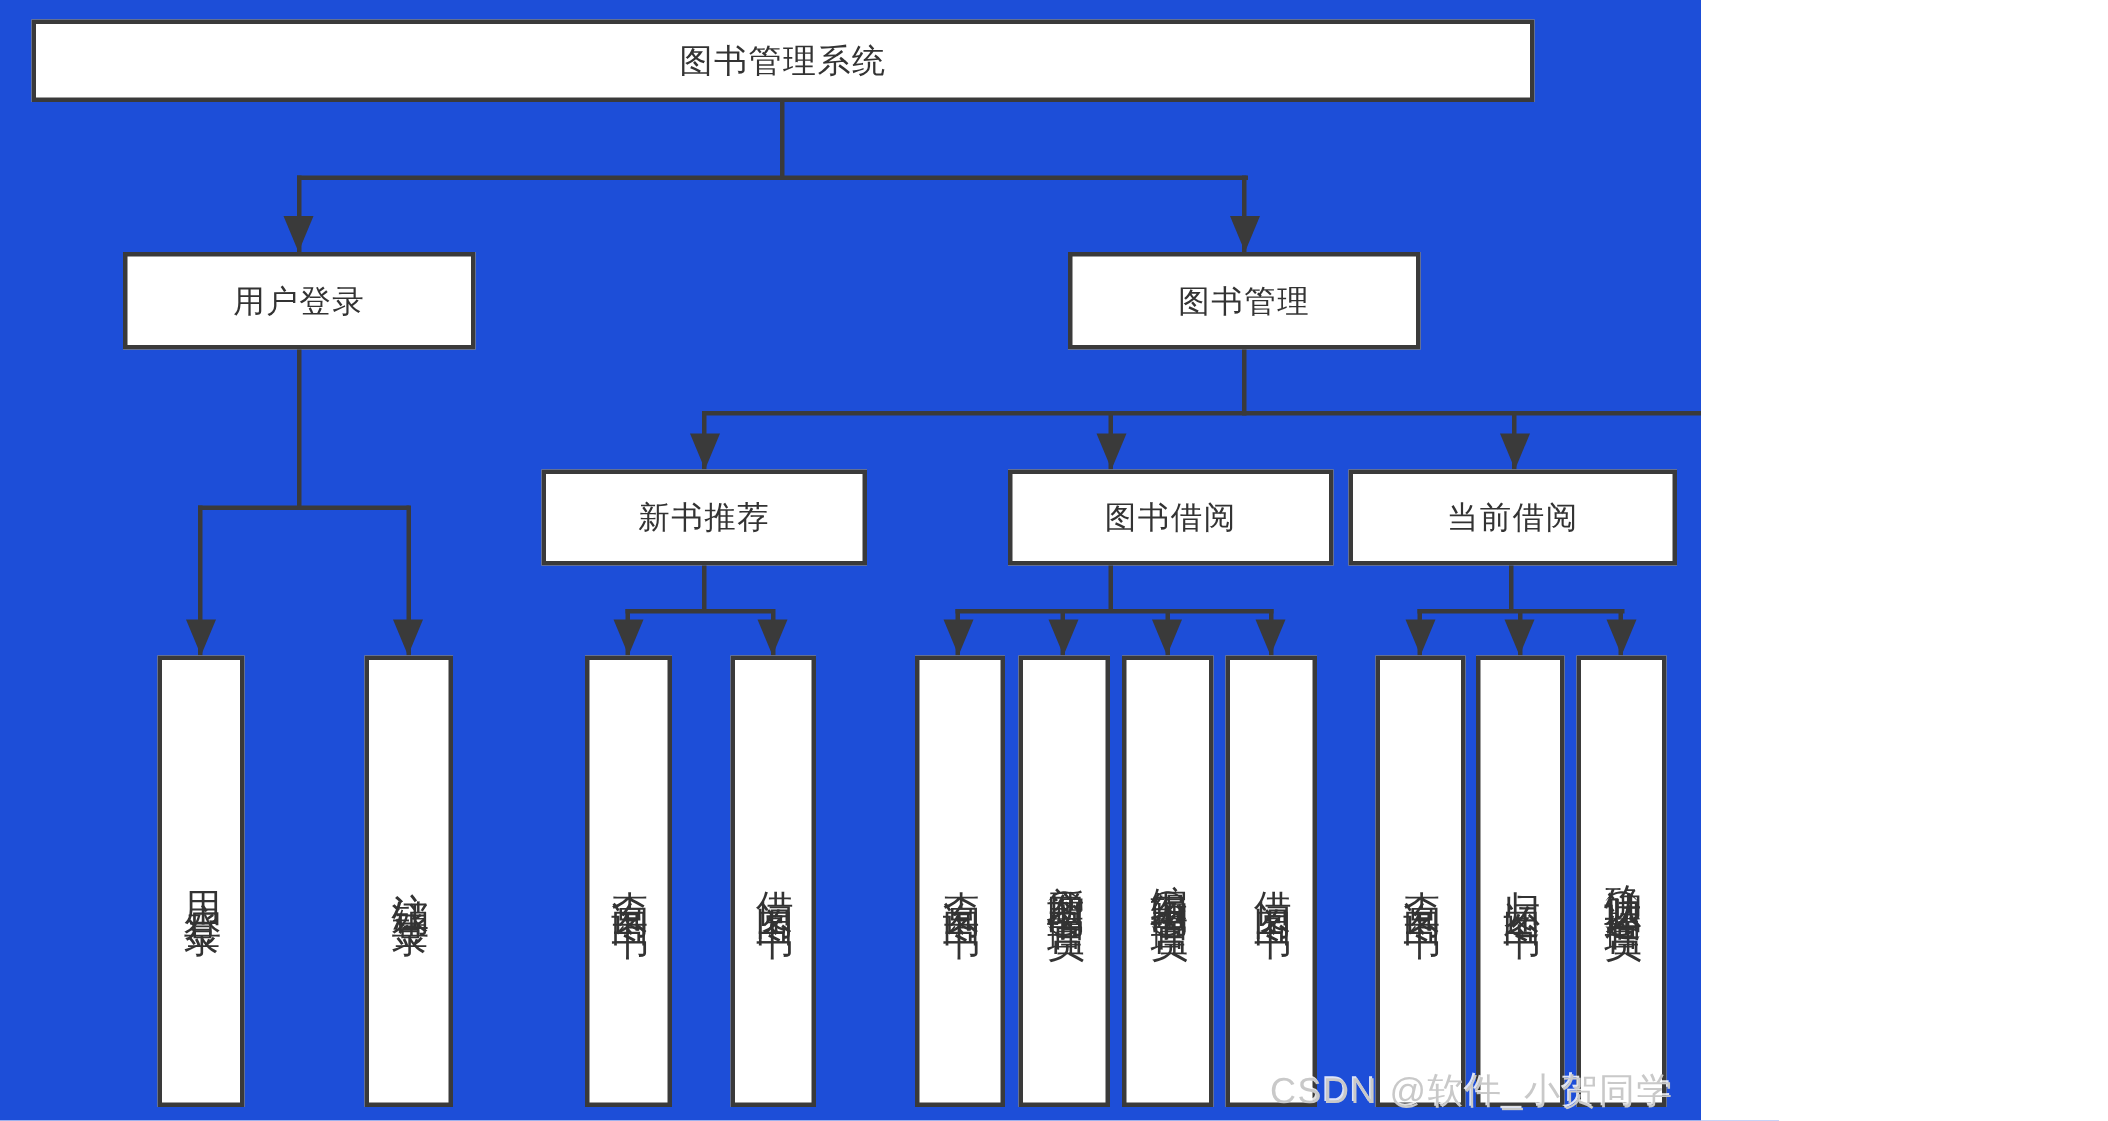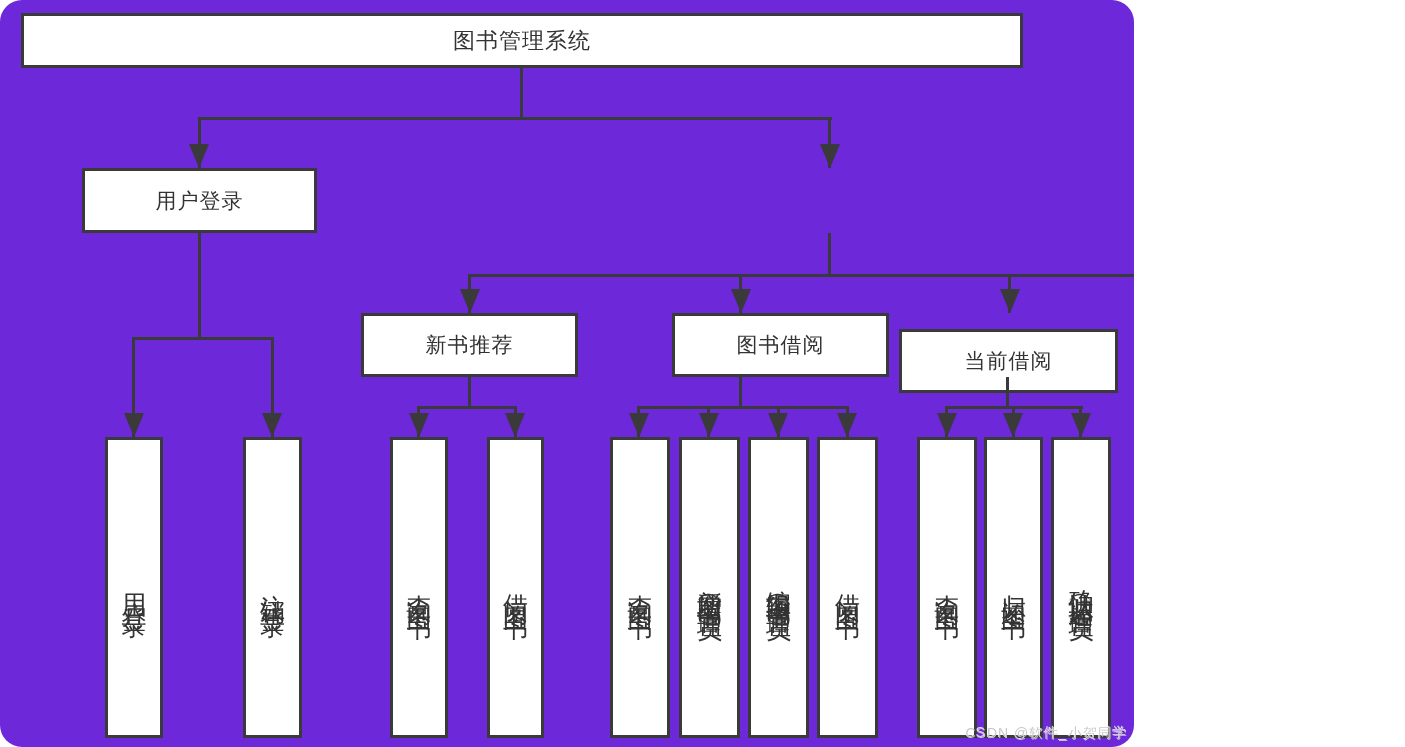--- a/index.html
+++ b/index.html
@@ -1,18 +1,18 @@
 <!DOCTYPE html>
 <html><head>
 <meta charset="utf-8">
 <style>
   html,body{margin:0;padding:0;background:#fff;}
   .stage{
-    position:relative;width:1134px;height:747px;background:#6d28d9;overflow:hidden;
-    font-family:"Liberation Sans","DejaVu Sans",sans-serif;color:#333333;border-radius:22px;
+    position:relative;width:1134px;height:747px;background:#1d4ed8;overflow:hidden;
+    font-family:"Liberation Sans","DejaVu Sans",sans-serif;color:#333333;
   }
   .box{
     position:absolute;box-sizing:border-box;background:#ffffff;
     border:3px solid #3a3a3a;display:flex;align-items:center;justify-content:center;
     white-space:nowrap;
   }
   .box.h{font-size:21px;letter-spacing:1px;}
   .box.title{font-size:22px;}
   .box.v{
     writing-mode:vertical-rl;text-orientation:mixed;
@@ -21,40 +21,41 @@
   .box.v.long{letter-spacing:4px;}
   .vline,.hline{position:absolute;background:#3a3a3a;}
   .vline{width:3px;}
   .hline{height:3px;}
   .arrow{
     position:absolute;width:0;height:0;
     border-left:10px solid transparent;border-right:10px solid transparent;
     border-top:24px solid #3a3a3a;
   }
   .watermark{
-    position:absolute;right:6px;bottom:4px;z-index:5;
-    font-size:14px;letter-spacing:1px;color:#c9c9c9;
+    position:absolute;right:18px;bottom:4px;z-index:5;
+    font-size:24px;letter-spacing:1px;color:#c9c9c9;
     text-shadow:-1px -1px 0 rgba(255,255,255,0.85);
   }
 </style>
 </head>
 <body>
 
 <div class="stage">
 
   <div class="box h title" style="left:21px;top:13px;width:1002px;height:55px;">图书管理系统</div>
 
   <div class="vline" style="left:520px;top:68px;height:51px;"></div>
   <div class="hline" style="left:198px;top:117px;width:634px;"></div>
   <div class="vline" style="left:198px;top:117px;height:51px;"></div>
   <div class="arrow" style="left:189px;top:144px;"></div>
   <div class="vline" style="left:828px;top:117px;height:51px;"></div>
   <div class="arrow" style="left:820px;top:144px;"></div>
 
   <div class="box h" style="left:82px;top:168px;width:235px;height:65px;">用户登录</div>
+  <div class="box h" style="left:712px;top:168px;width:235px;height:65px;">图书管理</div>
 
   <div class="vline" style="left:198px;top:233px;height:106px;"></div>
   <div class="hline" style="left:132px;top:337px;width:141px;"></div>
   <div class="vline" style="left:132px;top:337px;height:100px;"></div>
   <div class="arrow" style="left:124px;top:413px;"></div>
   <div class="vline" style="left:271px;top:337px;height:100px;"></div>
   <div class="arrow" style="left:262px;top:413px;"></div>
 
   <div class="vline" style="left:828px;top:233px;height:44px;"></div>
   <div class="hline" style="left:468px;top:274px;width:813px;"></div>
@@ -62,21 +63,21 @@
   <div class="arrow" style="left:460px;top:289px;"></div>
   <div class="vline" style="left:739px;top:274px;height:39px;"></div>
   <div class="arrow" style="left:731px;top:289px;"></div>
   <div class="vline" style="left:1008px;top:274px;height:39px;"></div>
   <div class="arrow" style="left:1000px;top:289px;"></div>
   <div class="vline" style="left:1278px;top:274px;height:39px;"></div>
   <div class="arrow" style="left:1270px;top:289px;"></div>
 
   <div class="box h" style="left:361px;top:313px;width:217px;height:64px;text-align:right;">新书推荐</div>
   <div class="box h" style="left:633px;top:313px;width:217px;height:64px;margin-left:39px;">图书借阅</div>
-  <div class="box h" style="left:899px;top:313px;width:219px;height:64px;margin-top:16px;">当前借阅</div>
+  <div class="box h" style="left:899px;top:313px;width:219px;height:64px;">当前借阅</div>
 
   <div class="vline" style="left:468px;top:377px;height:31px;"></div>
   <div class="hline" style="left:417px;top:406px;width:99px;"></div>
   <div class="vline" style="left:417px;top:406px;height:31px;"></div>
   <div class="arrow" style="left:409px;top:413px;"></div>
   <div class="vline" style="left:514px;top:406px;height:31px;"></div>
   <div class="arrow" style="left:505px;top:413px;"></div>
 
   <div class="vline" style="left:739px;top:377px;height:31px;"></div>
   <div class="hline" style="left:637px;top:406px;width:212px;"></div>

